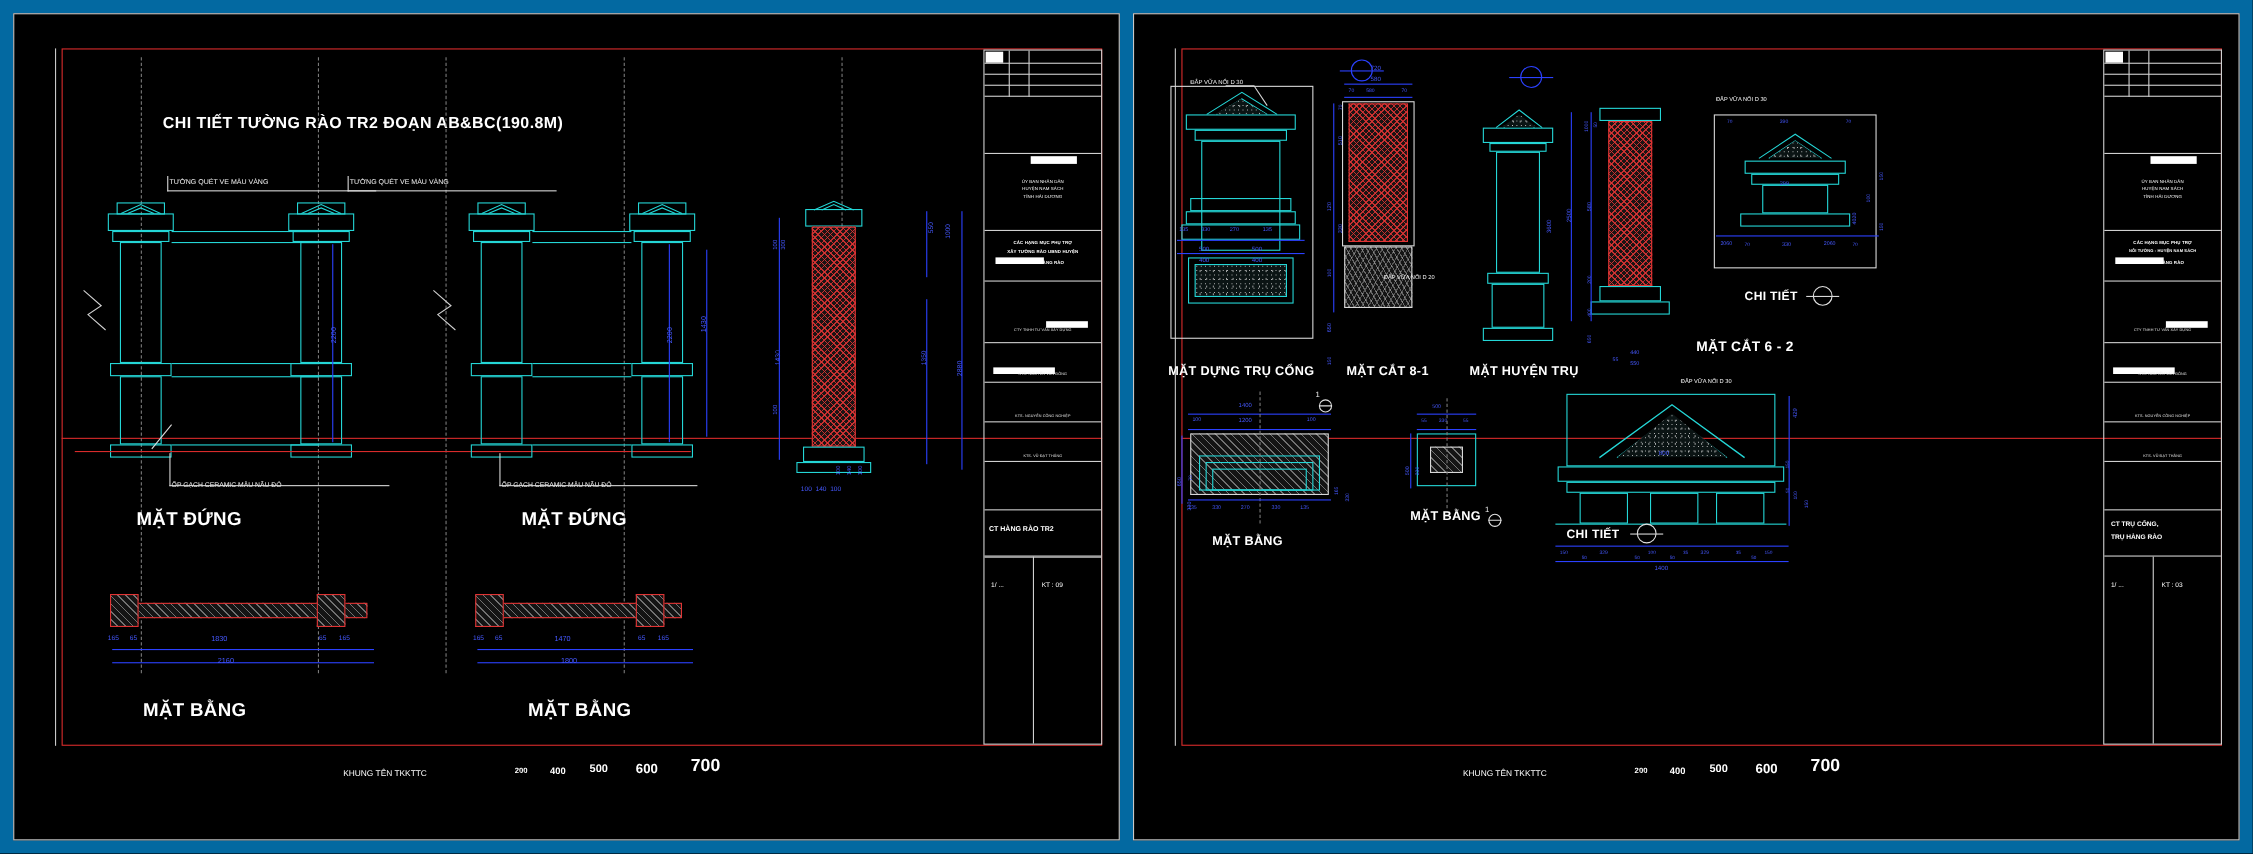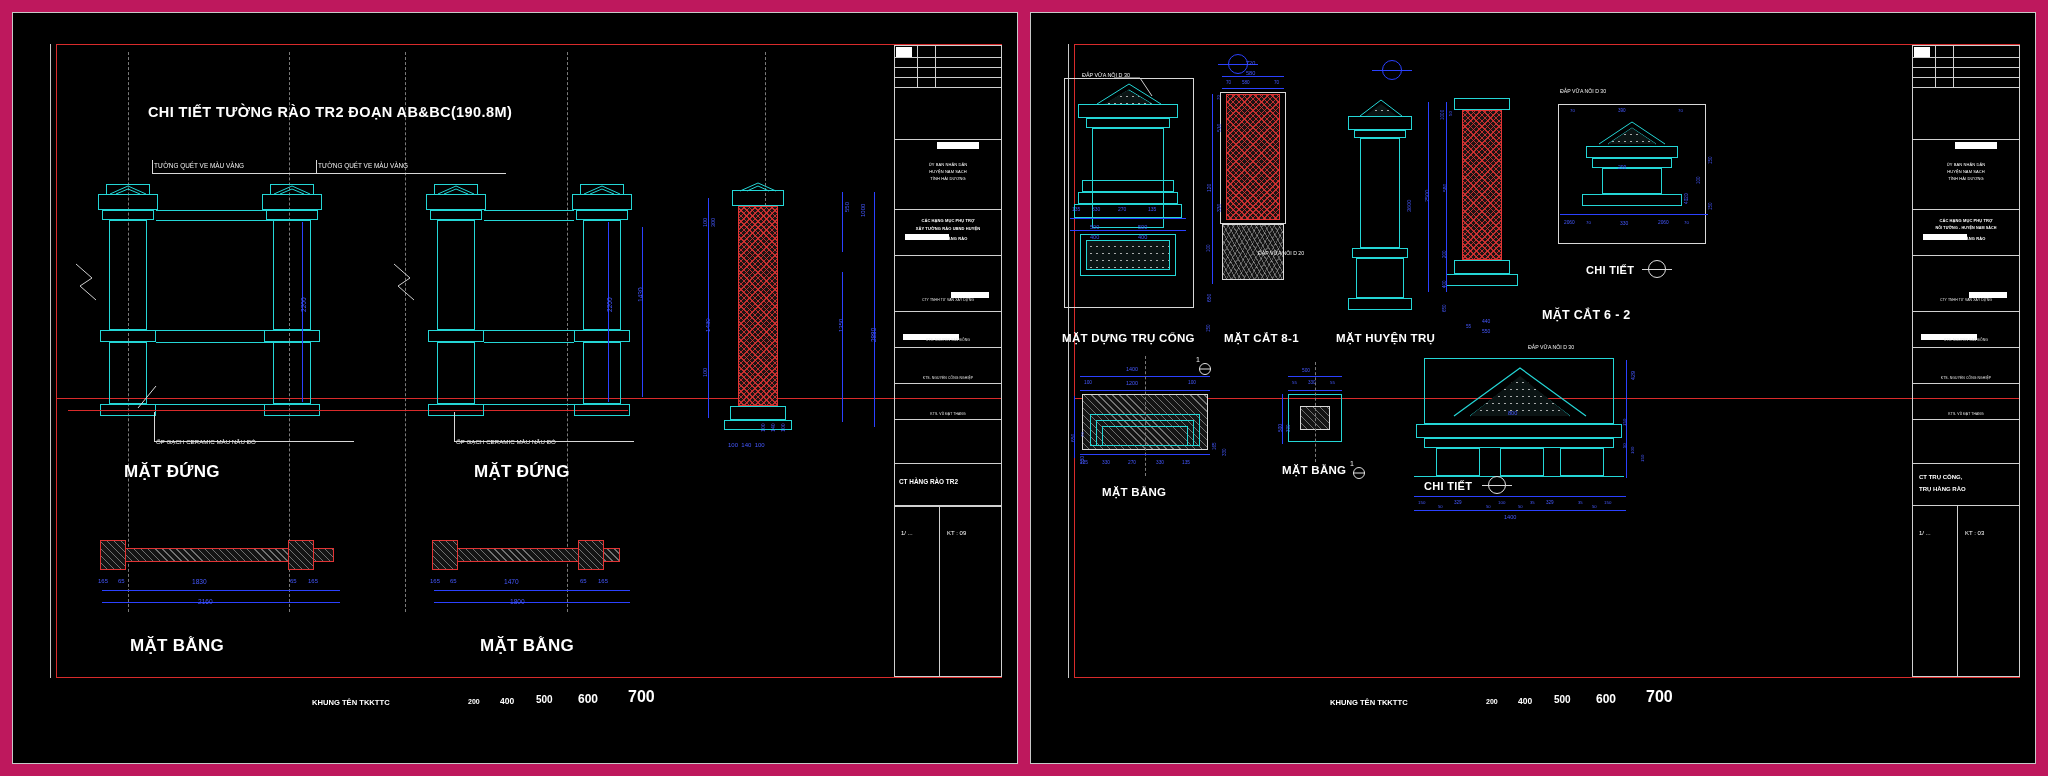--- a/index.html
+++ b/index.html
@@ -2,21 +2,21 @@
 <html><head>
 <meta charset="utf-8">
 <style>
   * { box-sizing: border-box; margin:0; padding:0; }
   html,body{ background:#000; }
   body{
     width:2048px; height:776px;
     font-family:"Liberation Sans", sans-serif;
     color:#fff; overflow:hidden; position:relative;
   }
-  .canvas{ position:absolute; inset:0; background:#be185d; }
+  .canvas{ position:absolute; inset:0; background:#0369a1; }
 
   
   .sheet{ position:absolute; top:12px; height:752px; background:#000; }
   .sheet.left{ left:12px; width:1006px; }
   .sheet.right{ left:1030px; width:1006px; }
 
   .sheet-border-outer{
     position:absolute; inset:0;
     border:1px solid #c8c8c8;
   }
@@ -103,21 +103,21 @@
   .title-main{
     position:absolute; color:#ffffff; font-weight:bold;
     letter-spacing:.4px;
   }
   .view-name{ position:absolute; color:#ffffff; font-weight:bold; letter-spacing:.3px; }
 
   .circ{ position:absolute; border:1px solid #2b41ff; border-radius:50%; }
   .circ.w{ border-color:#e0e0e0; }
 
   
-  .footer-txt{ position:absolute; color:#ffffff; font-weight:bold; }
+  .footer-txt{ position:absolute; color:#ffffff; font-weight:normal; }
   .scale-num{ position:absolute; color:#ffffff; font-weight:bold; }
 
   
   .watermark{
     position:absolute; left:0; right:0; top:300px;
     text-align:center; font-size:86px; font-weight:bold;
     color:rgba(255,255,255,.30);
     letter-spacing:2px; pointer-events:none;
     font-family:"Liberation Sans", sans-serif;
   }

